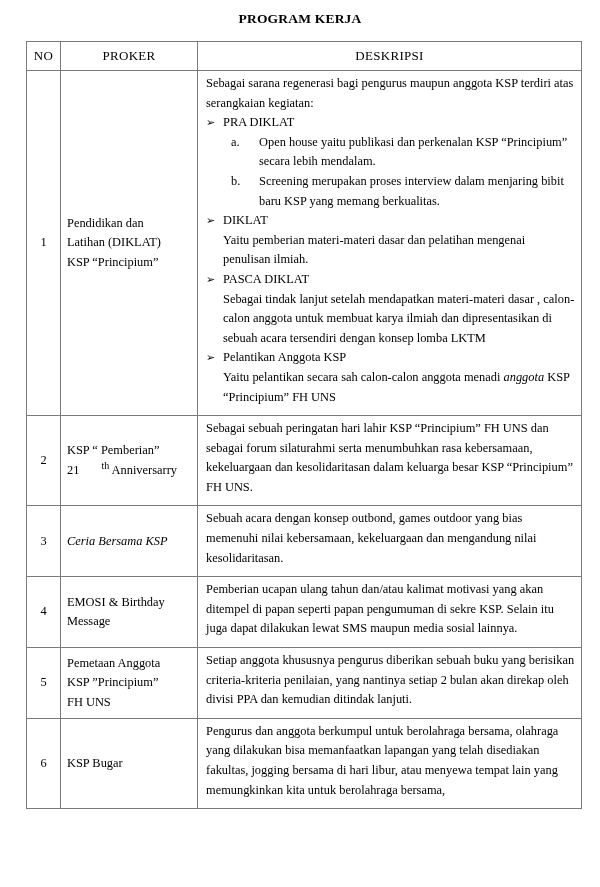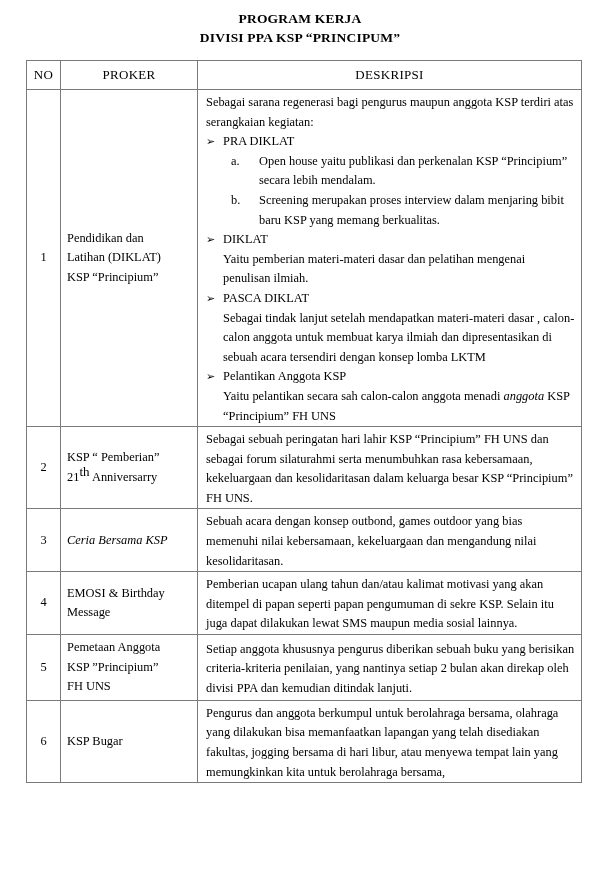--- a/index.html
+++ b/index.html
@@ -60,25 +60,25 @@
   td.no-cell {
     text-align: center;
     padding: 0 2px;
   }
   td.proker-cell {
     text-align: left;
     padding: 3px 6px;
   }
   td.desk-cell {
     text-align: left;
-    padding: 3px 6px 0 8px;
+    padding: 3px 6px 8px 8px;
     vertical-align: top;
   }
   .ital { font-style: italic; }
-  sup { font-size: 13px; vertical-align: super; line-height: 0; }
+  sup { font-size: 10px; vertical-align: super; line-height: 0; margin-left: 22px; }
 
   .para { margin: 0; }
   ul.arrow-list {
     list-style: none;
     margin: 0;
     padding: 0;
   }
   ul.arrow-list > li {
     position: relative;
     padding-left: 17px;
@@ -113,21 +113,20 @@
     top: 0;
   }
 </style>
 </head>
 <body>
 
 <div class="page">
 
   <div class="doc-title">
     <span class="tl">PROGRAM KERJA</span>
-    <span class="tl">DIVISI PPA KSP “PRINCIPUM”</span>
   </div>
 
   <table class="proker-table">
     <colgroup>
       <col class="c-no">
       <col class="c-proker">
       <col class="c-desk">
     </colgroup>
     <thead>
       <tr>

